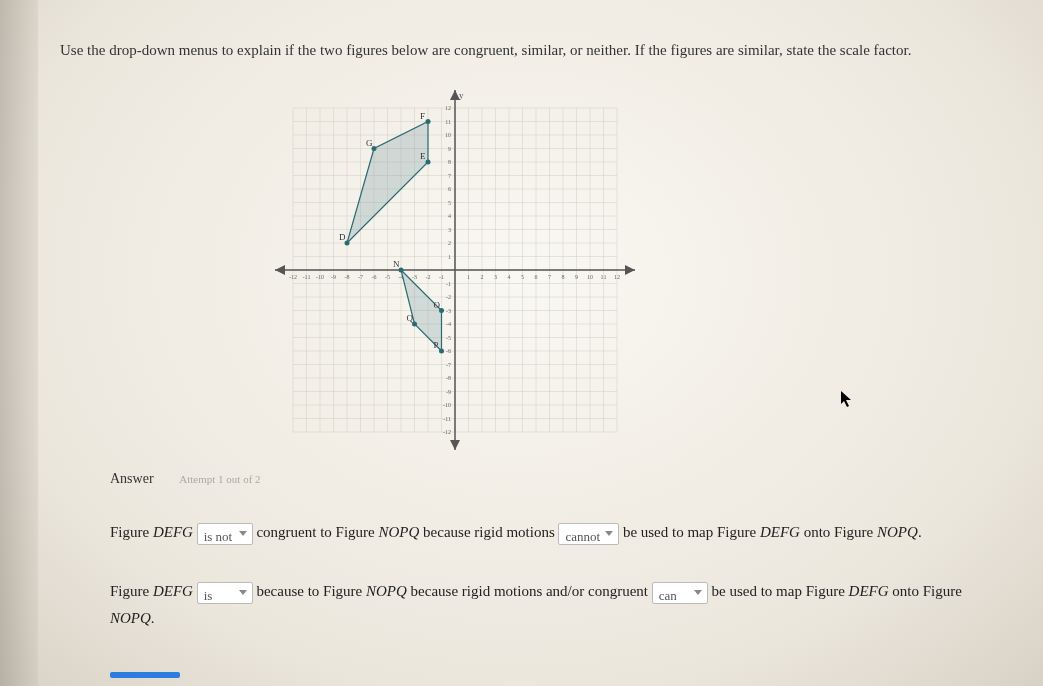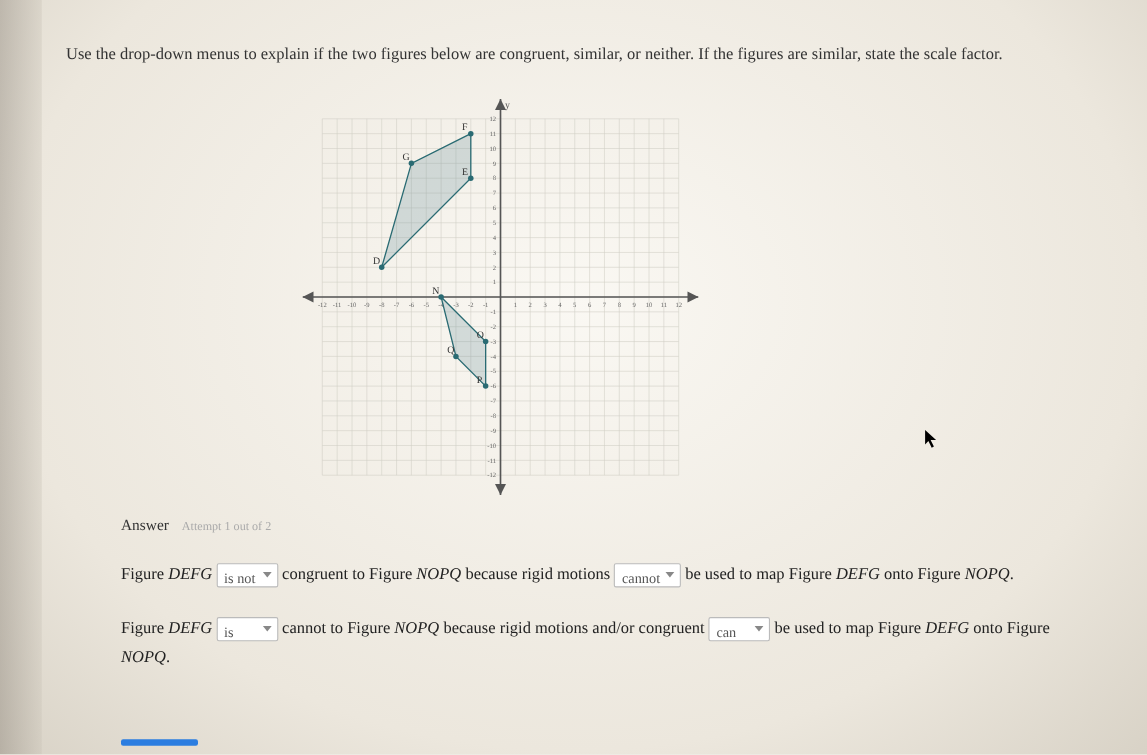--- a/index.html
+++ b/index.html
@@ -2,22 +2,22 @@
 <html><head>
 <meta charset="utf-8">
 <style>
 body{margin:0;font-family:'Times New Roman',serif;font-size:15px;color:#222;background:#f0ede7}
 .page{width:1043px;height:686px;position:relative;background:radial-gradient(ellipse at 50% 40%,#faf8f3 0%,#ece7dd 70%,#d8d2c6 100%);overflow:hidden}
 .instr{position:absolute;top:42px;left:60px;right:40px;font-size:15px;color:#333}
 .graph{position:absolute;top:90px;left:275px;width:360px;height:360px}
 svg{display:block}
 .ans-sec{position:absolute;top:470px;left:110px;right:50px}
 .ans-hdr{font-weight:normal;font-size:14px;color:#333}
-.ans-sub{font-size:11px;color:#aaa;margin-left:8px}
-.row{margin-top:22px;line-height:1.8;font-size:15px}
+.ans-sub{font-size:11px;color:#aaa;margin-left:22px}
+.row{margin-top:32px;line-height:1.8;font-size:15px}
 .dd{display:inline-block;border:1px solid #bbb;background:#fff;padding:1px 18px 1px 6px;font-size:13px;color:#555;position:relative;border-radius:2px;min-width:30px;height:18px;vertical-align:middle}
 .dd::after{content:"";position:absolute;right:5px;top:7px;border-left:4px solid transparent;border-right:4px solid transparent;border-top:5px solid #888}
 .it{font-style:italic}
 .cursor{position:absolute;top:390px;left:840px;font-size:16px;color:#000}
 .progress{position:absolute;bottom:8px;left:110px;width:70px;height:6px;background:#2b7de0;border-radius:2px}
 .edge-l{position:absolute;left:0;top:0;bottom:0;width:38px;background:linear-gradient(90deg,#7a7268 0%,#c8c2b6 100%);opacity:.35}
 </style>
 </head>
 <body>
 
@@ -169,19 +169,19 @@
 
 <div class="ans-sec">
   <span class="ans-hdr">Answer</span>
   <span class="ans-sub">Attempt 1 out of 2</span>
 
   <div class="row">
     <span>Figure </span><span class="it">DEFG</span><span> </span><span class="dd">is not</span><span> congruent to Figure </span><span class="it">NOPQ</span><span> because rigid motions </span><span class="dd">cannot</span><span> be used to map Figure </span><span class="it">DEFG</span><span> onto Figure </span><span class="it">NOPQ</span><span>.</span>
   </div>
 
   <div class="row">
-    <span>Figure </span><span class="it">DEFG</span><span> </span><span class="dd">is</span><span> cannot to Figure </span><span class="it">NOPQ</span><span> because rigid motions and/or congruent </span><span class="dd">can</span><span> be used to map Figure </span><span class="it">DEFG</span><span> onto Figure </span><span class="it">NOPQ</span><span>.</span>
+    <span>Figure </span><span class="it">DEFG</span><span> </span><span class="dd">is</span><span> because to Figure </span><span class="it">NOPQ</span><span> because rigid motions and/or congruent </span><span class="dd">can</span><span> be used to map Figure </span><span class="it">DEFG</span><span> onto Figure </span><span class="it">NOPQ</span><span>.</span>
   </div>
 
 </div>
 
 <div class="progress"></div>
 </div>
 
 </body></html>

